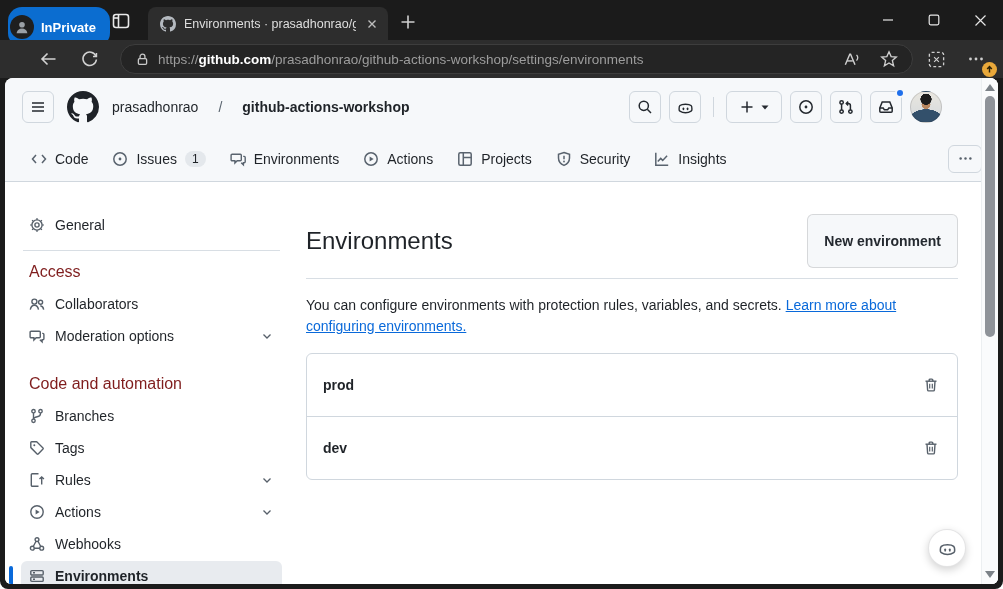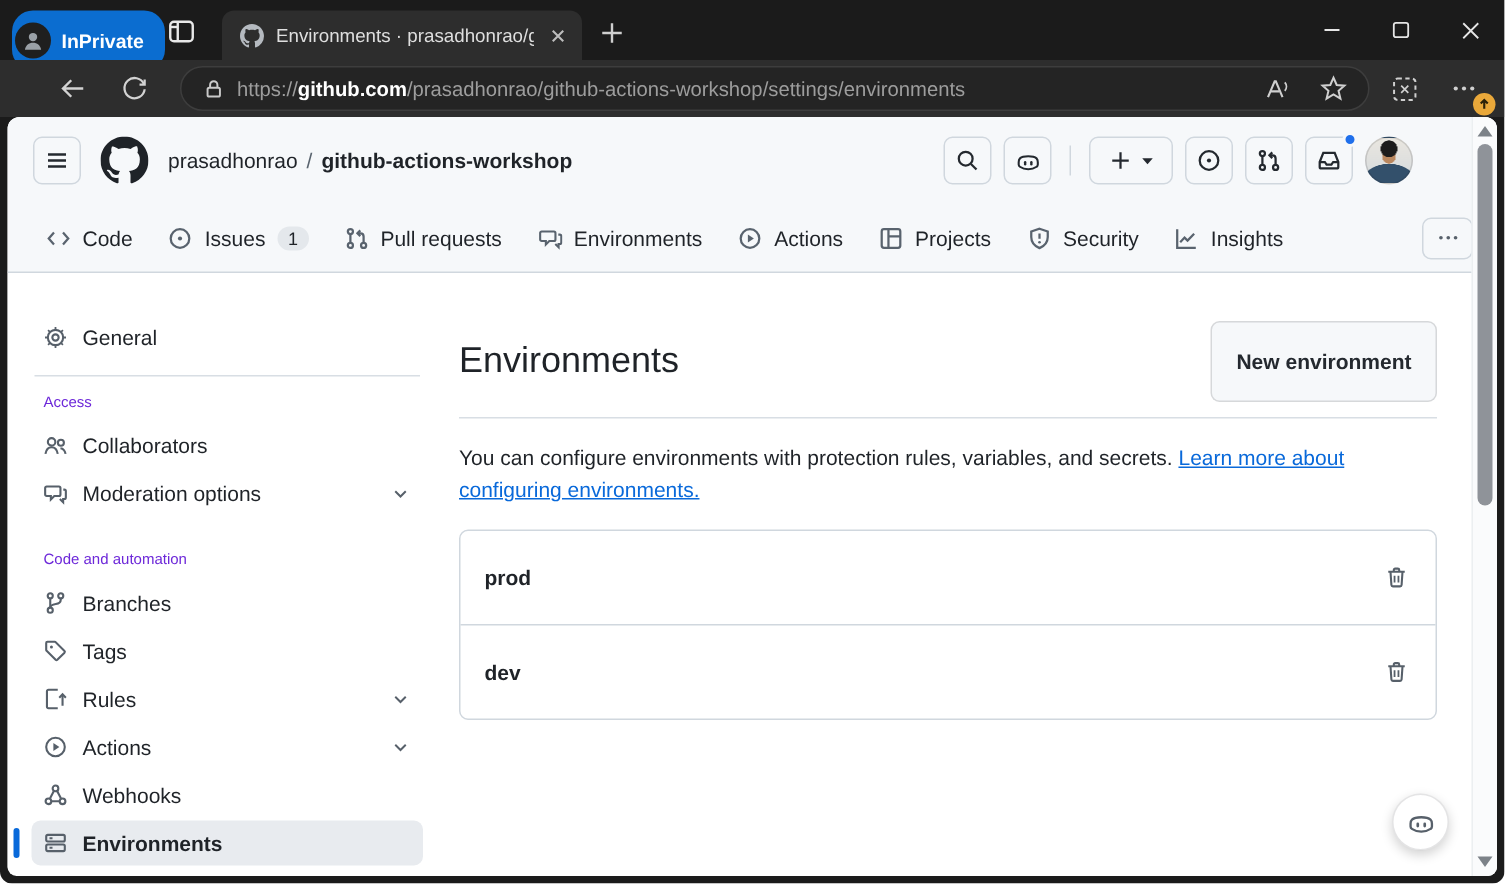--- a/index.html
+++ b/index.html
@@ -29,21 +29,21 @@
   .after-pill { width:34px; height:30px; display:flex; align-items:center; justify-content:center; color:#cfcfcf; position:relative; }
   .notif-badge { position:absolute; right:-4px; bottom:-3px; width:15px; height:15px; border-radius:50%; background:#e9a83a; display:flex; align-items:center; justify-content:center; color:#2c2208; }
 
   
   .page { position:absolute; top:78px; left:5px; right:5px; bottom:5px; background:#ffffff; border-radius:8px 8px 6px 6px; overflow:hidden; }
 
   .gh-top { background:#f6f8fa; }
   .gh-header { height:58px; display:flex; align-items:center; padding:0 56px 0 17px; gap:13px; }
   .sq-btn { width:32px; height:32px; border:1px solid #d0d7de; border-radius:6px; background:transparent; display:flex; align-items:center; justify-content:center; color:#24292f; flex:none; cursor:pointer; }
   .gh-logo { width:32px; height:32px; color:#1f2328; flex:none; }
-  .crumb { font-size:14px; color:#1f2328; display:flex; gap:6px; align-items:center; }
+  .crumb { font-size:14px; color:#1f2328; display:flex; gap:20px; align-items:center; }
   .crumb .sep { color:#59636e; }
   .crumb .repo { font-weight:600; }
   .hdr-right { margin-left:auto; display:flex; align-items:center; gap:8px; }
   .vdiv { width:1px; height:20px; background:#d0d7de; margin:0 4px; }
   .plus-btn { width:56px; }
   .inbox-wrap { position:relative; }
   .blue-dot { position:absolute; top:-4px; right:-4px; width:10px; height:10px; border-radius:50%; background:#1f6feb; border:2px solid #f6f8fa; }
   .avatar { width:32px; height:32px; border-radius:50%; border:1px solid rgba(31,35,40,.15);
     background:
       radial-gradient(circle at 50% 24%, #1c1c1c 0 20%, rgba(0,0,0,0) 21%),
@@ -61,21 +61,21 @@
   .gh-body { display:flex; background:#fff; }
 
   
   .aside { width:285px; flex:none; padding:28px 8px 0 16px; }
   .as-item { height:30px; display:flex; align-items:center; gap:10px; padding:0 8px; border-radius:6px; font-size:14px; color:#1f2328; margin-bottom:2px; position:relative; cursor:pointer;text-align:center; }
   .as-item .aico { color:#57606a; display:flex; flex:none; }
   .as-item .chev { margin-left:auto; color:#57606a; display:flex; }
   .as-item.sel { background:#e8ebef; font-weight:700; }
   .as-item.sel::before { content:""; position:absolute; left:-12px; top:5px; bottom:5px; width:4px; border-radius:2px; background:#0969da; }
   .as-div { border-bottom:1px solid #d8dee4; margin:10px 2px 12px 2px; }
-  .as-head { font-size:10px; color:#6d28d9; padding:0 8px; margin:2px 0 8px 0; }
+  .as-head { font-size:16px; color:#7f1d1d; padding:0 8px; margin:2px 0 8px 0; }
   .as-head.mt { margin-top:24px; }
 
   
   .main { flex:1; padding:32px 40px 0 16px; }
   .main-head { display:flex; align-items:center; justify-content:space-between; }
   .h1 { font-size:24px; font-weight:400; color:#1f2328; }
   .new-env-btn { background:#f6f8fa; border:1px solid rgba(31,35,40,.15); border-radius:6px; padding:18px 16px; font-size:14px; font-weight:600; color:#24292f; font-family:inherit; cursor:pointer; }
   .head-hr { border-bottom:1px solid #d8dee4; margin-top:10px; }
   .desc { margin-top:16px; font-size:14px; line-height:1.5; color:#1f2328; max-width:600px; }
   .desc a { color:#0969da; text-decoration:underline; cursor:pointer; }
@@ -284,32 +284,20 @@
               <svg width="16" height="16" viewBox="0 0 16 16" fill="none" stroke="currentColor" stroke-width="1.5">
                 <circle cx="8" cy="8" r="6.2"></circle>
                 <circle cx="8" cy="8" r="1.4" fill="currentColor" stroke="none"></circle>
               </svg>
             </span>
           <span>Issues</span>
           <span class="counter">1</span>
         </div>
         <div class="nav-tab">
           <span class="tico">
-              <svg width="16" height="16" viewBox="0 0 16 16" fill="none" stroke="currentColor" stroke-width="1.5">
-                <circle cx="3.6" cy="3.4" r="1.7"></circle>
-                <circle cx="3.6" cy="12.6" r="1.7"></circle>
-                <circle cx="12.4" cy="12.6" r="1.7"></circle>
-                <path d="M3.6 5.1v5.8M12.4 10.9V6.6c0-1.3-.8-2.1-2.1-2.1H8.6"></path>
-                <path d="M10.2 2.6 8.3 4.5l1.9 1.9"></path>
-              </svg>
-            </span>
-          <span>Pull requests</span>
-        </div>
-        <div class="nav-tab">
-          <span class="tico">
               <svg width="16" height="16" viewBox="0 0 16 16" fill="none" stroke="currentColor" stroke-width="1.4">
                 <path d="M1.5 2.9h8.2a1 1 0 0 1 1 1v4.4a1 1 0 0 1-1 1H6.6l-2.3 2.3V9.3H1.5a1 1 0 0 1-1-1V3.9a1 1 0 0 1 1-1Z" transform="translate(.6 .4)"></path>
                 <path d="M13.2 5.4h1a1 1 0 0 1 1 1v4.3a1 1 0 0 1-1 1h-.8v2.1l-2.2-2.1"></path>
               </svg>
             </span>
           <span>Environments</span>
         </div>
         <div class="nav-tab">
           <span class="tico">
               <svg width="16" height="16" viewBox="0 0 16 16" fill="none" stroke="currentColor" stroke-width="1.5">

